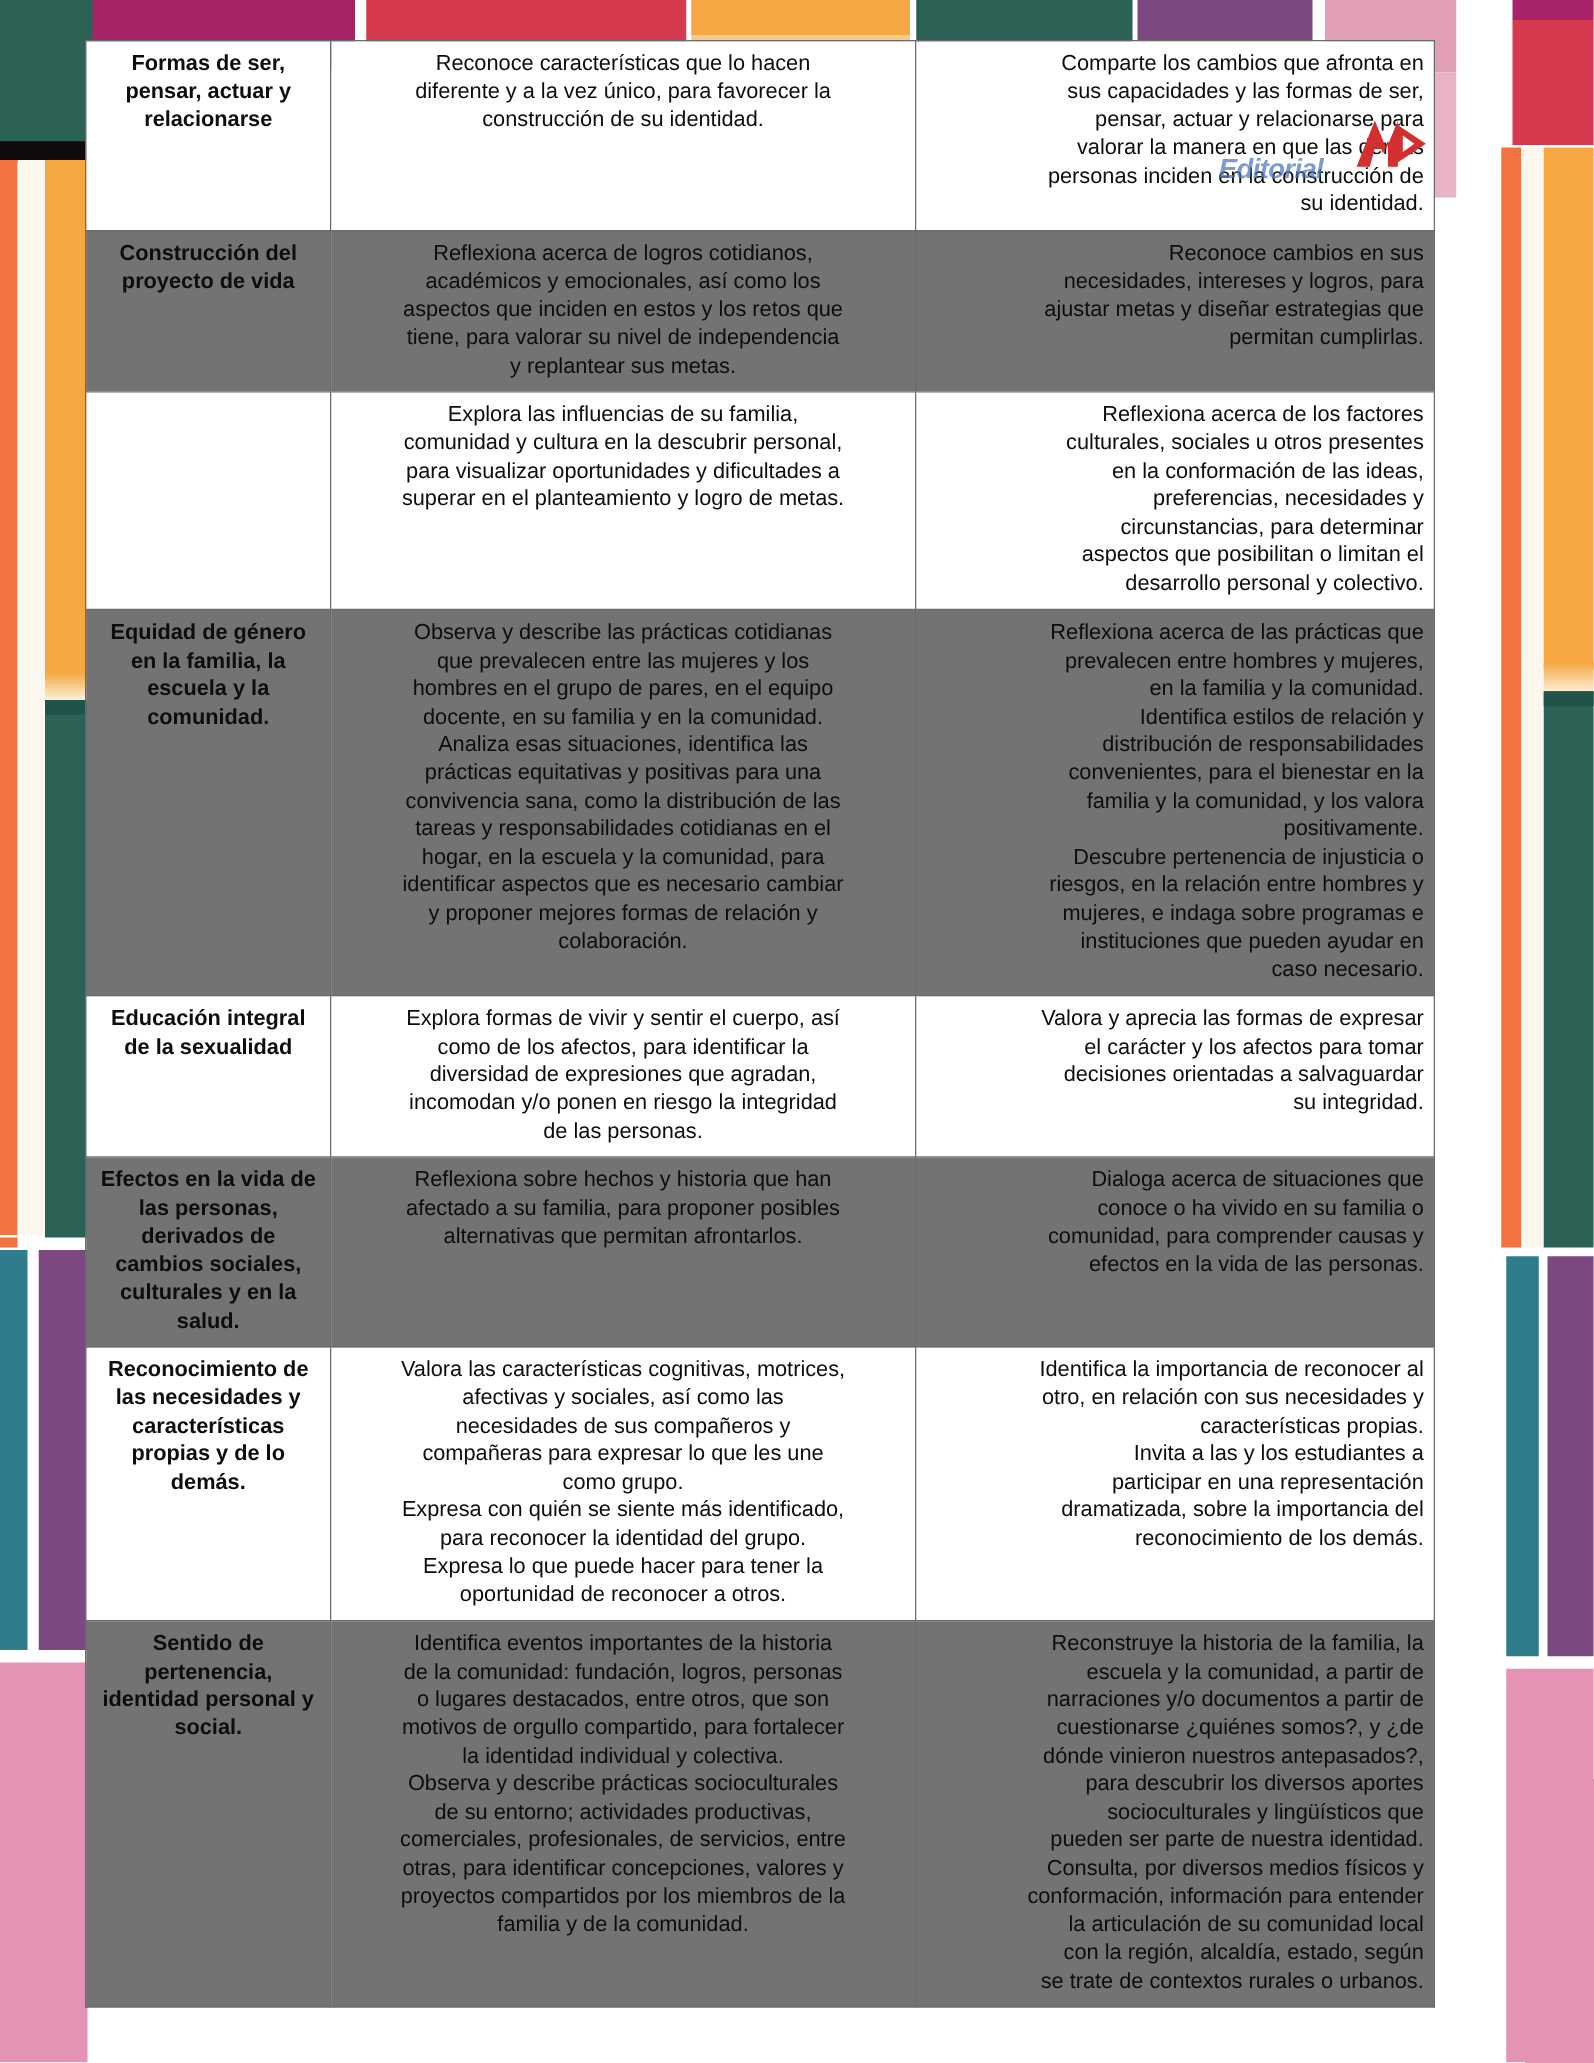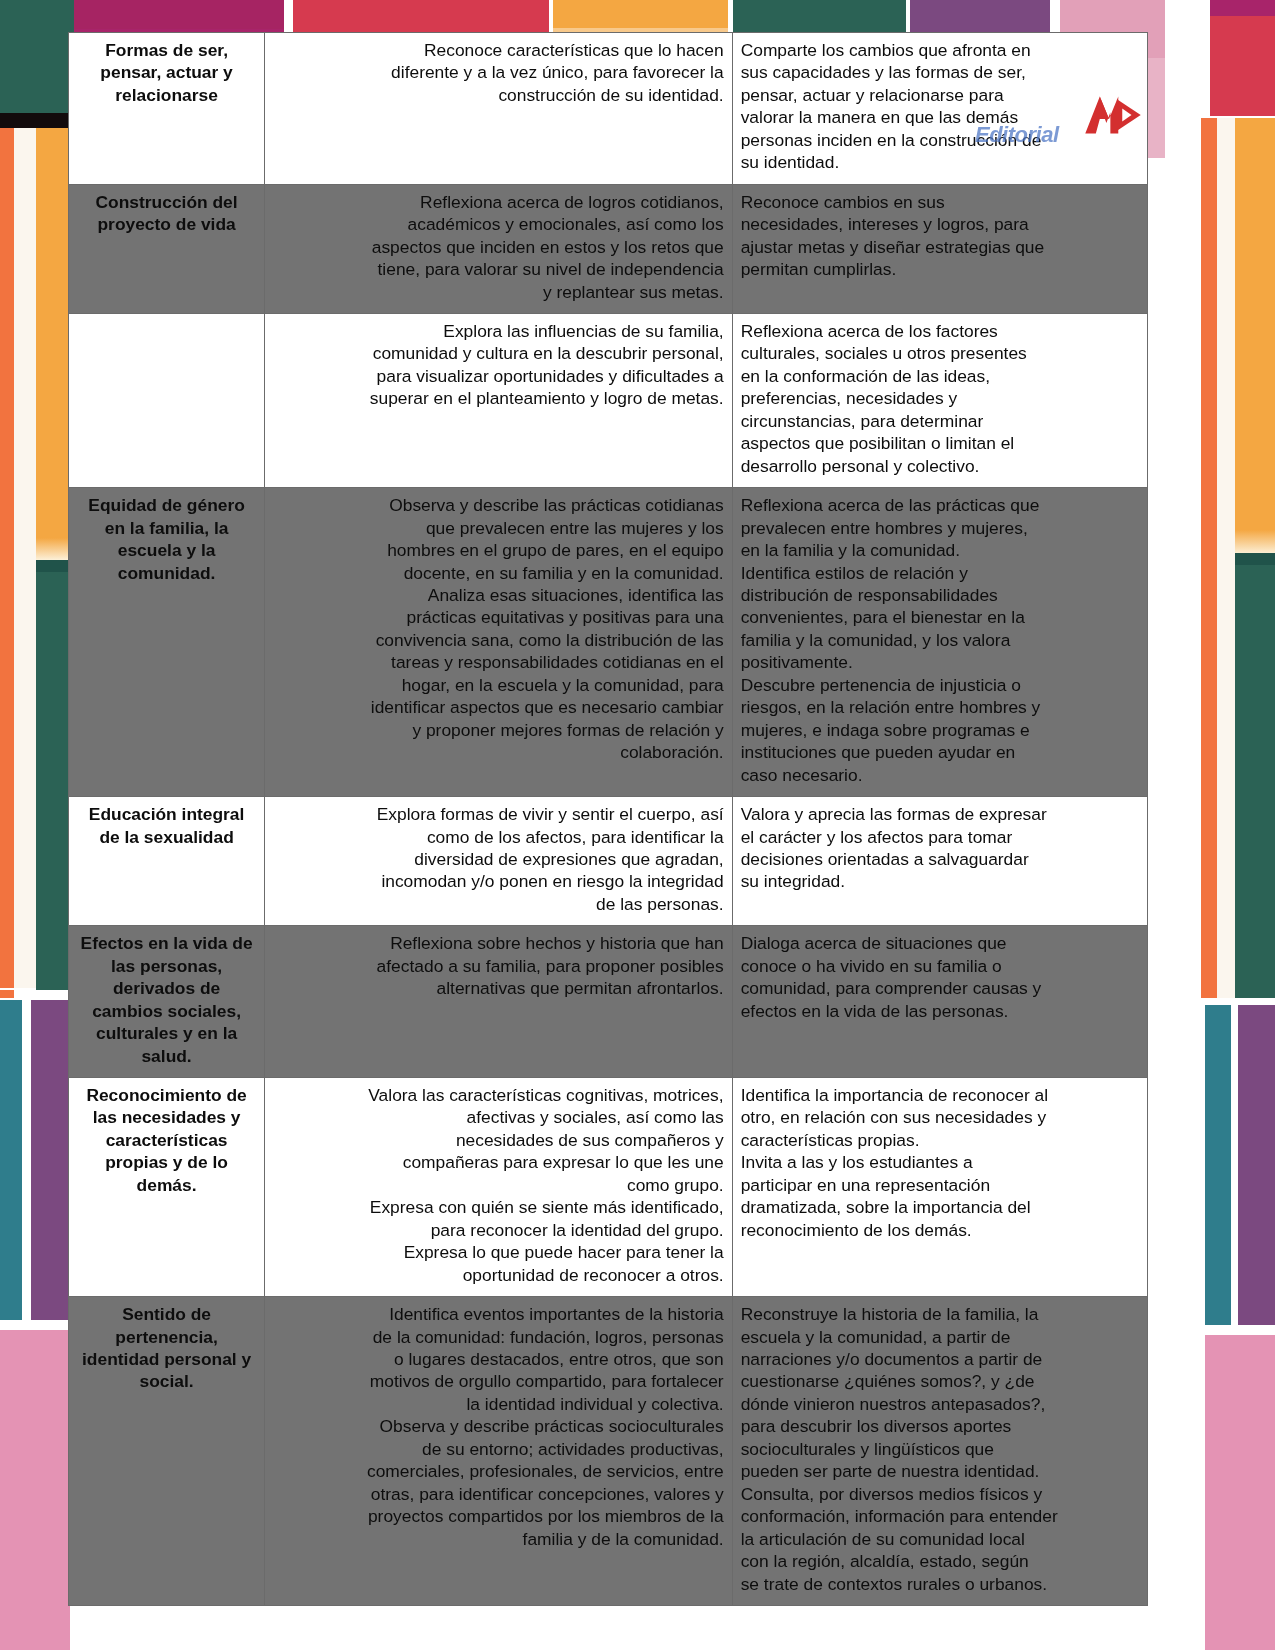--- a/index.html
+++ b/index.html
@@ -79,22 +79,22 @@
   }
   table.matrix td {
     border: 1px solid #6b6b6b;
     vertical-align: top;
     padding: 6px 8px 10px 8px;
     font-size: 17.4px;
     line-height: 1.29;
     color: #0d0d0d;
   }
   td.col-theme  { width: 188px; text-align: center; font-weight: bold; }
-  td.col-mid    { width: 448px; text-align: right; }
-  td.col-right  { width: 398px; text-align: left; }
+  td.col-mid    { width: 448px; text-align: center; }
+  td.col-right  { width: 398px; text-align: right; }
 
   tr.tint td { background: #737373; }
   tr.plain td { background: #ffffff; }
 
   .cellline { display: block; }
 
   
   #watermark {
     position: absolute;
     left: 975px;

